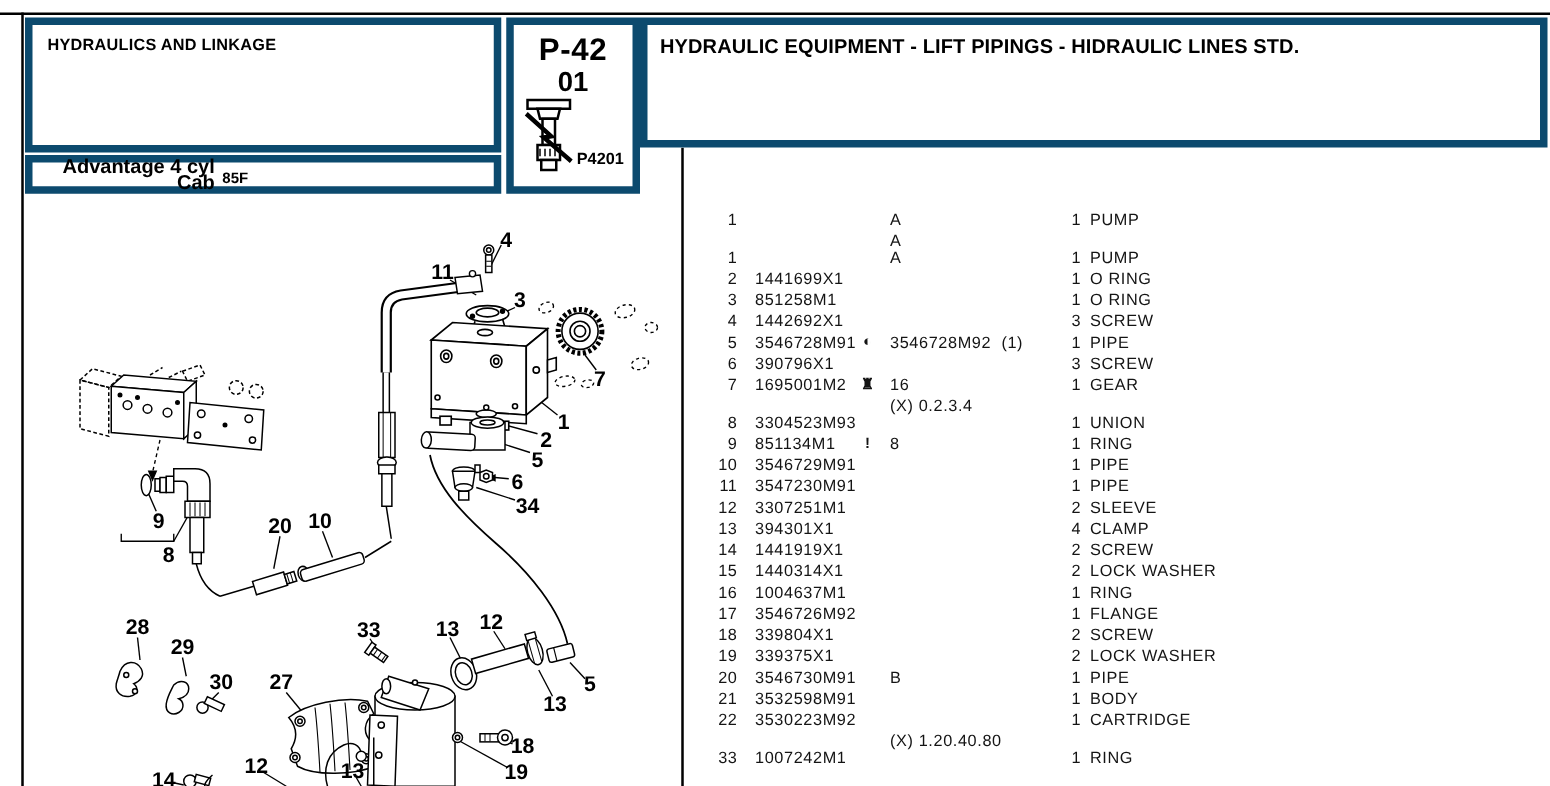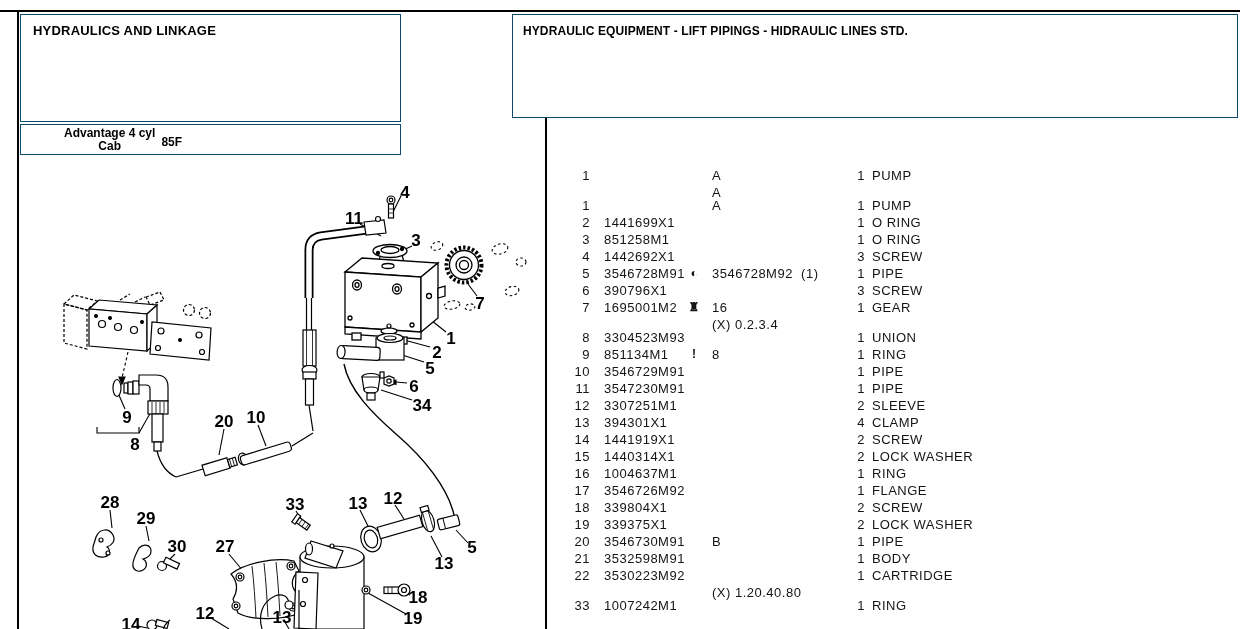--- a/index.html
+++ b/index.html
@@ -1,32 +1,32 @@
 <!DOCTYPE html>
 <html><head>
 <meta charset="utf-8">
 <style>
   html,body{margin:0;padding:0;background:#e8e8e8;}
   .page{
     position:relative;width:1240px;height:629px;background:#ffffff;
     overflow:hidden;font-family:"Liberation Sans", sans-serif;color:#000;
   }
   .hline,.vline{position:absolute;background:#000;}
-  .box{position:absolute;border:1px solid #0c4a6e;background:#fff;box-sizing:border-box;}
+  .box{position:absolute;border:6px solid #0c4a6e;background:#fff;box-sizing:border-box;}
 
   
   .sec-title{position:absolute;left:12px;top:8px;font-size:13px;font-weight:bold;letter-spacing:.2px;}
   .model-box{display:flex;align-items:center;padding-left:24px;}
-  .model-stack{text-align:center;font-size:12px;font-weight:bold;line-height:13px;margin-left:19px;}
+  .model-stack{text-align:right;font-size:16px;font-weight:bold;line-height:13px;}
   .model-code{font-size:12px;font-weight:bold;margin-left:6px;margin-top:4px;}
   .pcode-1{text-align:center;font-size:25px;font-weight:bold;margin-top:6px;letter-spacing:.5px;}
   .pcode-2{text-align:center;font-size:22px;font-weight:bold;line-height:22px;}
   .fig-code{position:absolute;right:7px;bottom:15px;font-size:13px;font-weight:bold;}
   .nolube{position:absolute;left:8px;bottom:5px;}
-  .chap-title{position:absolute;left:10px;top:9px;font-size:12px;font-weight:bold;letter-spacing:.1px;}
+  .chap-title{position:absolute;left:10px;top:9px;font-size:16px;font-weight:bold;letter-spacing:.1px;}
 
   
   .plist{position:absolute;left:566px;top:168px;width:560px;
          font-size:13px;letter-spacing:.5px;color:#141414;}
   .plist-row{position:relative;height:17px;}
   .plist-row.cont{height:13px;}
   .col{position:absolute;top:0;white-space:pre;}
   .col.ref{left:0;width:24px;text-align:right;}
   .col.part{left:38px;}
   .col.icon{left:118px;width:20px;text-align:center;letter-spacing:0;font-size:12px;font-weight:bold;}
@@ -56,20 +56,43 @@
   </div>
 
   <div class="box model-box" style="left:20px;top:124px;width:381px;height:31px;">
     <div class="model-stack">
       <div>Advantage 4 cyl</div>
       <div>Cab</div>
     </div>
     <div class="model-code">85F</div>
   </div>
 
+  <div class="box" style="left:405px;top:14px;width:107px;height:141px;">
+    <div class="pcode-1">P-42</div>
+    <div class="pcode-2">01</div>
+    <div class="nolube">
+      <svg width="42" height="64" viewBox="0 0 42 64">
+        <g stroke="#000" fill="#fff" stroke-width="2">
+          <rect x="3" y="5" width="34" height="7"></rect>
+          <polygon points="11,12 29,12 27,20 13,20"></polygon>
+          <rect x="15" y="20" width="10" height="21"></rect>
+          <rect x="11" y="41" width="18" height="12"></rect>
+          <rect x="14" y="53" width="12" height="8"></rect>
+        </g>
+        <g stroke="#000" fill="none" stroke-width="1.2">
+          <line x1="13" y1="44" x2="13" y2="50"></line>
+            <line x1="17" y1="44" x2="17" y2="50"></line>
+          <line x1="21" y1="44" x2="21" y2="50"></line>
+            <line x1="25" y1="44" x2="25" y2="50"></line>
+        </g>
+        <polyline points="2,16 22,34 16,35 38,54" stroke="#000" stroke-width="3.5" fill="none"></polyline>
+      </svg>
+    </div>
+    <div class="fig-code">P4201</div>
+  </div>
 
   <div class="box" style="left:512px;top:14px;width:726px;height:104px;">
     <div class="chap-title">HYDRAULIC EQUIPMENT - LIFT PIPINGS - HIDRAULIC LINES STD.</div>
   </div>
 
   <div class="plist">
     <div>
         <div class="plist-row">
       <span class="col ref">1</span>
       <span class="col part"></span>

